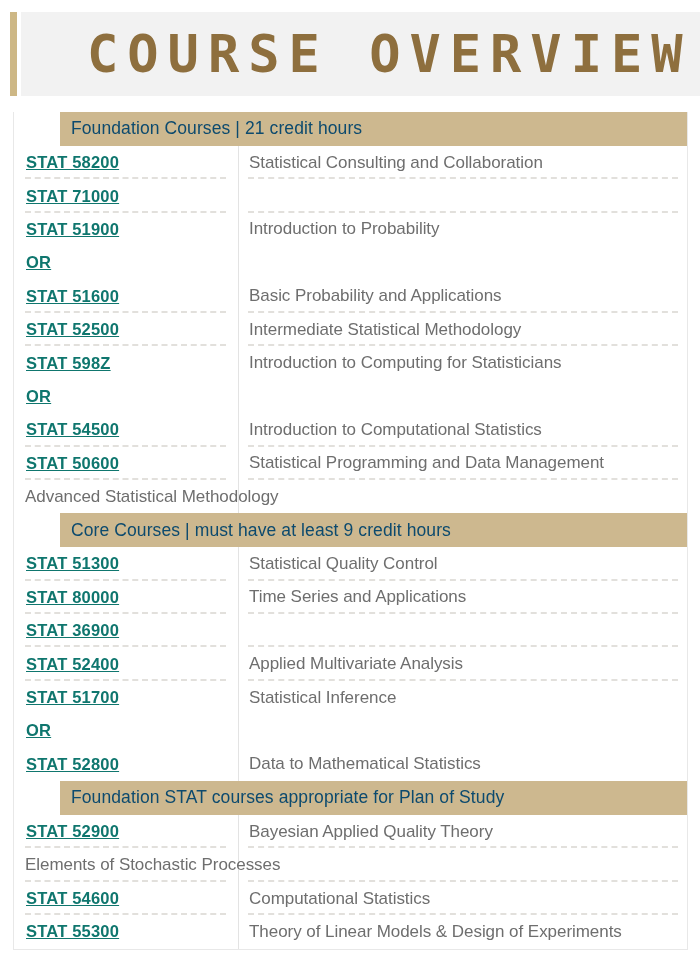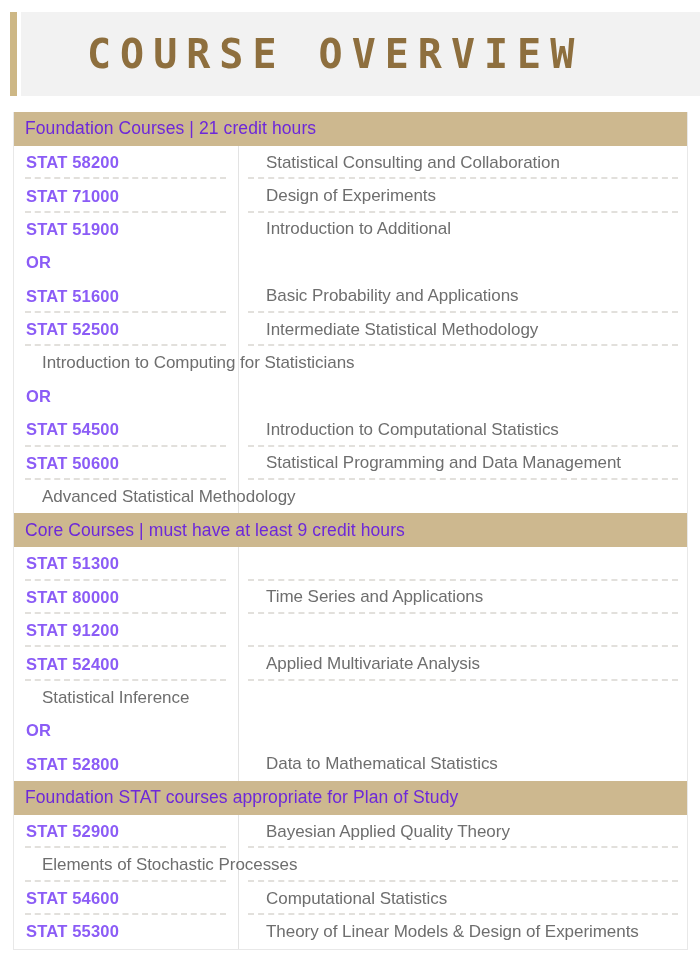--- a/index.html
+++ b/index.html
@@ -39,21 +39,21 @@
   }
   .header-gray-panel {
     flex: 1 1 auto;
     background: #f2f2f2;
     margin-left: 4px;
     display: flex;
     align-items: center;
   }
   .page-title {
     font-family: "DejaVu Sans Mono", "Liberation Mono", monospace;
-    font-size: 40px;
+    font-size: 52px;
     font-weight: bold;
     color: #8e6f3e;
     letter-spacing: 9px;
     margin-left: 66px;
     line-height: 1;
     white-space: nowrap;
   }
 
   
   .course-table {
@@ -62,29 +62,30 @@
     top: 112px;
     width: 675px;
     border-left: 1px solid #e8e8e8;
     border-right: 1px solid #e8e8e8;
     border-bottom: 1px solid #e8e8e8;
     box-sizing: border-box;
   }
 
   .section-bar {
     background: #cdb88f;
-    color: #6d28d9;
+    color: #0c4a6e;
     font-size: 17.5px;
     line-height: 1;
     padding: 9px 0 9px 11px;
     letter-spacing: 0.1px;
     box-sizing: border-box;
     height: 34px;
     display: flex;
     align-items: center;
+    margin-left: 46px;
   }
 
   .rows {
     position: relative;
   }
   
   .rows::before {
     content: "";
     position: absolute;
     left: 224px;
@@ -123,28 +124,29 @@
   .course-row.split .rule-left { left: 11px; width: 201px; }
   .course-row.split .rule-right { left: 234px; right: 9px; }
 
   .col-code {
     flex: 0 0 224px;
     width: 224px;
     box-sizing: border-box;
     padding-left: 12px;
     font-size: 16.5px;
     font-weight: bold;
-    color: #8b5cf6;
+    color: #0f766e;
     letter-spacing: 0.2px;
     white-space: nowrap;
+    text-decoration: underline;
   }
   .col-title {
     flex: 1 1 auto;
     box-sizing: border-box;
-    padding-left: 28px;
+    padding-left: 11px;
     font-size: 17px;
     color: #6e6e6e;
     white-space: nowrap;
     letter-spacing: -0.05px;
   }
 </style>
 </head>
 <body>
 
 <div class="page">
@@ -160,45 +162,45 @@
       <div class="section-bar">Foundation Courses | 21 credit hours</div>
       <div class="rows">
         <div class="course-row has-rule split">
           <div class="col-code">STAT 58200</div>
           <div class="col-title">Statistical Consulting and Collaboration</div>
           <span class="rule-left"></span>
           <span class="rule-right"></span>
         </div>
         <div class="course-row has-rule split">
           <div class="col-code">STAT 71000</div>
-          <div class="col-title">Design of Experiments</div>
           <span class="rule-left"></span>
           <span class="rule-right"></span>
         </div>
         <div class="course-row">
           <div class="col-code">STAT 51900</div>
-          <div class="col-title">Introduction to Additional</div>
+          <div class="col-title">Introduction to Probability</div>
         </div>
         <div class="course-row">
           <div class="col-code">OR</div>
           <div class="col-title"></div>
         </div>
         <div class="course-row has-rule split">
           <div class="col-code">STAT 51600</div>
           <div class="col-title">Basic Probability and Applications</div>
           <span class="rule-left"></span>
           <span class="rule-right"></span>
         </div>
         <div class="course-row has-rule split">
           <div class="col-code">STAT 52500</div>
           <div class="col-title">Intermediate Statistical Methodology</div>
           <span class="rule-left"></span>
           <span class="rule-right"></span>
         </div>
         <div class="course-row">
+          <div class="col-code">STAT 598Z</div>
           <div class="col-title">Introduction to Computing for Statisticians</div>
         </div>
         <div class="course-row">
           <div class="col-code">OR</div>
           <div class="col-title"></div>
         </div>
         <div class="course-row has-rule split">
           <div class="col-code">STAT 54500</div>
           <div class="col-title">Introduction to Computational Statistics</div>
           <span class="rule-left"></span>
@@ -211,41 +213,43 @@
           <span class="rule-right"></span>
         </div>
         <div class="course-row">
           <div class="col-title">Advanced Statistical Methodology</div>
         </div>
       </div>
       <div class="section-bar">Core Courses | must have at least 9 credit hours</div>
       <div class="rows">
         <div class="course-row has-rule split">
           <div class="col-code">STAT 51300</div>
+          <div class="col-title">Statistical Quality Control</div>
           <span class="rule-left"></span>
           <span class="rule-right"></span>
         </div>
         <div class="course-row has-rule split">
           <div class="col-code">STAT 80000</div>
           <div class="col-title">Time Series and Applications</div>
           <span class="rule-left"></span>
           <span class="rule-right"></span>
         </div>
         <div class="course-row has-rule split">
-          <div class="col-code">STAT 91200</div>
+          <div class="col-code">STAT 36900</div>
           <span class="rule-left"></span>
           <span class="rule-right"></span>
         </div>
         <div class="course-row has-rule split">
           <div class="col-code">STAT 52400</div>
           <div class="col-title">Applied Multivariate Analysis</div>
           <span class="rule-left"></span>
           <span class="rule-right"></span>
         </div>
         <div class="course-row">
+          <div class="col-code">STAT 51700</div>
           <div class="col-title">Statistical Inference</div>
         </div>
         <div class="course-row">
           <div class="col-code">OR</div>
           <div class="col-title"></div>
         </div>
         <div class="course-row">
           <div class="col-code">STAT 52800</div>
           <div class="col-title">Data to Mathematical Statistics</div>
         </div>

